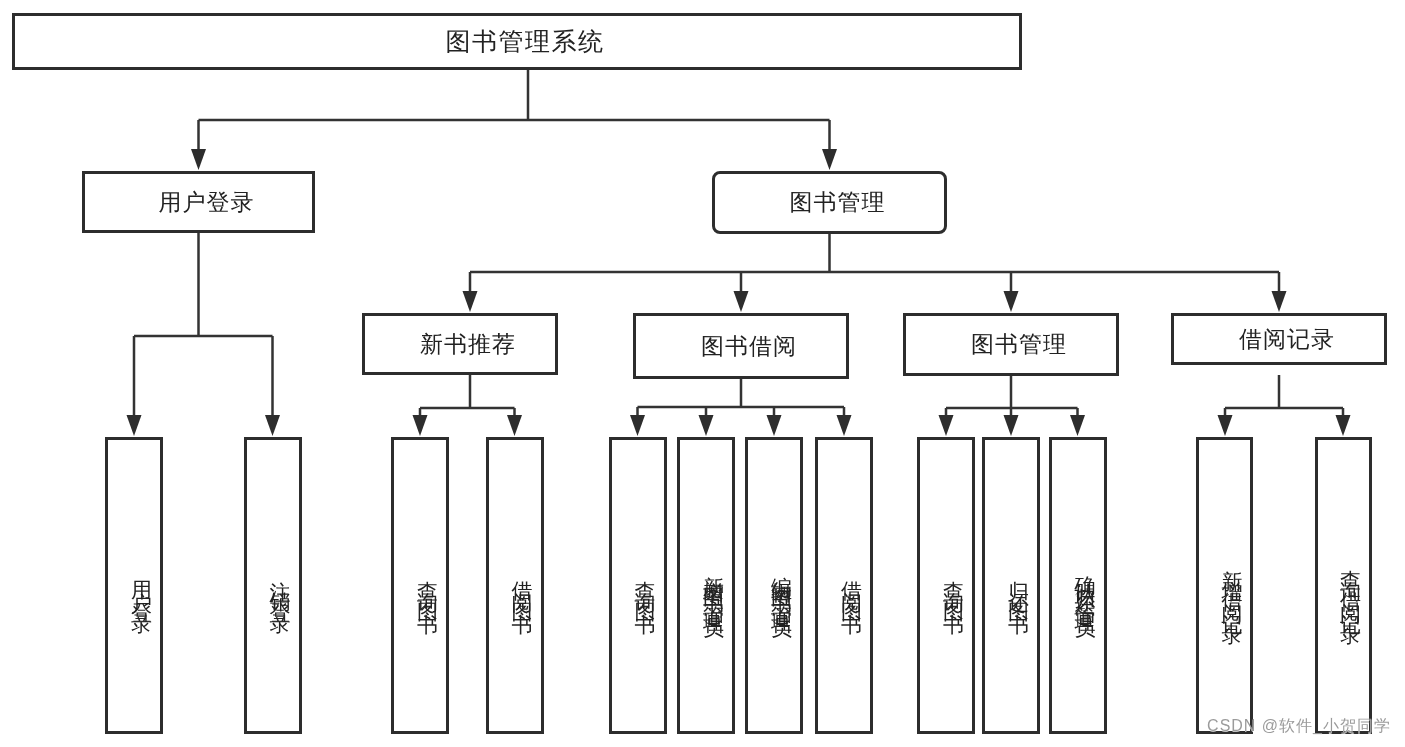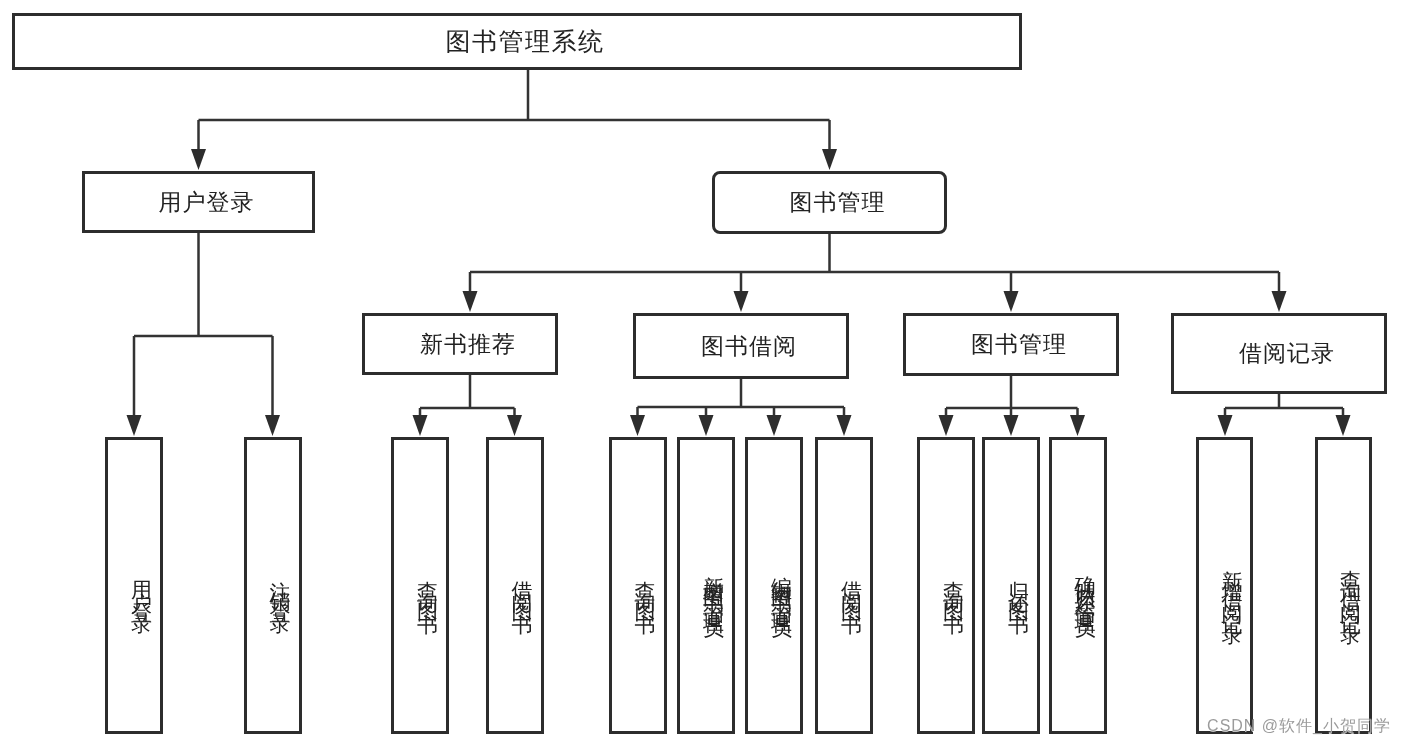--- a/index.html
+++ b/index.html
@@ -105,21 +105,21 @@
 
   <div class="node hnode" style="left:362px;top:313px;width:196px;height:62px;">
     <span class="label">新书推荐</span>
   </div>
   <div class="node hnode" style="left:633px;top:313px;width:216px;height:66px;">
     <span class="label">图书借阅</span>
   </div>
   <div class="node hnode" style="left:903px;top:313px;width:216px;height:63px;">
     <span class="label">图书管理</span>
   </div>
-  <div class="node hnode" style="left:1171px;top:313px;width:216px;height:81px;">
+  <div class="node hnode" style="left:1171px;top:313px;width:216px;height:52px;">
     <span class="label">借阅记录</span>
   </div>
 
   <div class="node leaf" style="left:105px;">
     <span class="label">用户登录</span>
   </div>
   <div class="node leaf" style="left:243.5px;">
     <span class="label">注销登录</span>
   </div>
 

